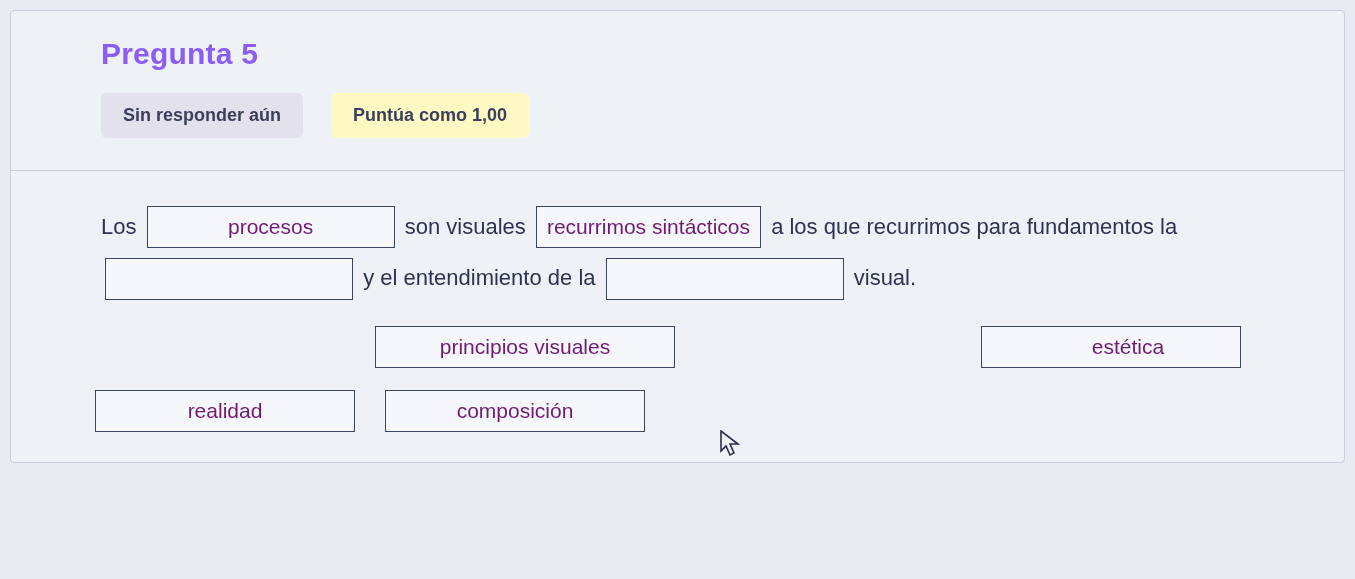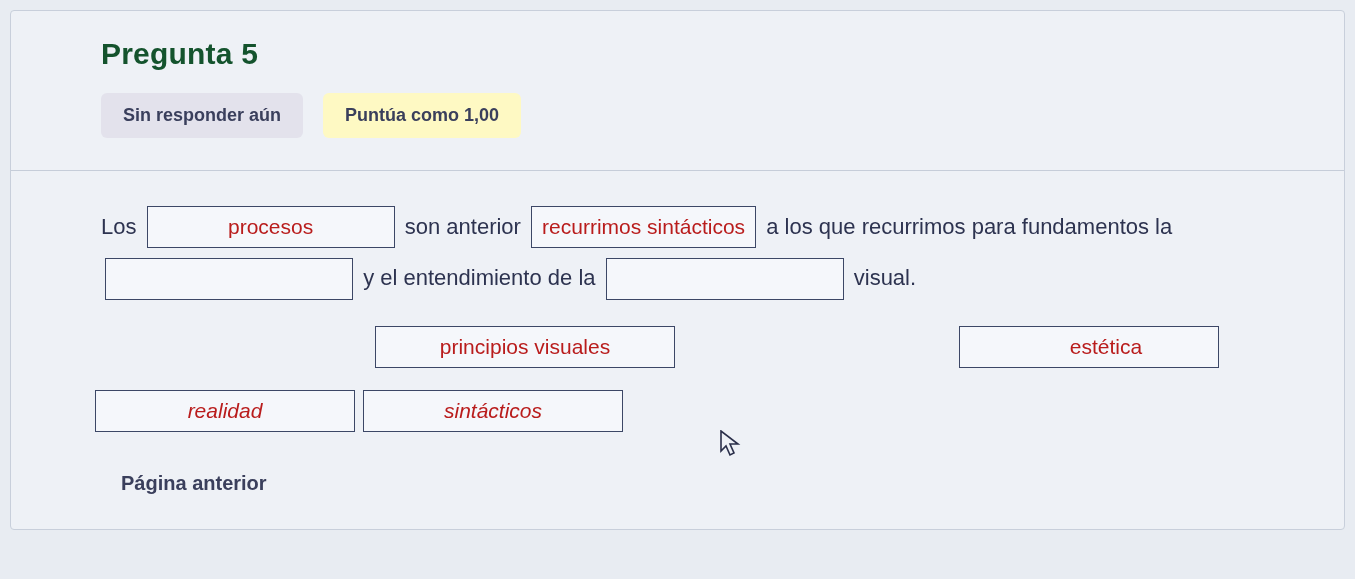--- a/index.html
+++ b/index.html
@@ -20,27 +20,27 @@
     border: 1px solid #c8cfdb;
     border-radius: 4px;
     padding: 0;
   }
   .card-header {
     padding: 26px 40px 18px 90px;
   }
   .q-title {
     font-size: 30px;
     font-weight: 800;
-    color: #14532d;
+    color: #8b5cf6;
     letter-spacing: 0.2px;
   }
   .badges {
     margin-top: 22px;
     display: flex;
-    gap: 20px;
+    gap: 28px;
     align-items: center;
   }
   .badge {
     display: inline-block;
     padding: 12px 22px;
     border-radius: 6px;
     font-size: 18px;
     font-weight: 600;
     background: #dfe4ef;
     color: #3a3f5c;
@@ -63,31 +63,32 @@
   }
   .frag { vertical-align: middle; }
   .slot, .chip {
     display: inline-flex;
     align-items: center;
     justify-content: center;
     border: 1.5px solid #3c4766;
     background: #f5f7fb;
     height: 42px;
     font-size: 21px;
-    color: #b91c1c;
+    color: #701a75;
     vertical-align: middle;
     margin: 0 4px;
     padding: 0 10px;
   }
   .slot.empty { color: transparent; }
   .slot.w1 { width: 248px; }
   .slot.w2 { width: 248px; }
   .slot.w3 { width: 238px; }
   .chip-row {
     display: flex;
+    gap: 22px;
     margin-top: 22px;
     flex-wrap: wrap;
     align-items: center;
   }
   .chip { min-width: 300px; cursor: grab; }
   .chip.spacer-right { margin-left: 280px; padding-left: 44px; }
   .chip.small { min-width: 260px; }
   .nav {
     padding: 10px 40px 34px 110px;
   }
@@ -120,45 +121,42 @@
       </div>
     </div>
 
     <hr class="divider">
 
     <div class="q-body">
 
       <div class="sentence">
         <span class="frag">Los</span>
         <span class="slot w1">procesos</span>
-        <span class="frag">son anterior</span>
+        <span class="frag">son visuales</span>
         <span class="slot">recurrimos sintácticos</span>
         <span class="frag">a los que recurrimos para fundamentos la</span>
         <br>
         <span class="slot w2 empty"></span>
         <span class="frag">y el entendimiento de la</span>
         <span class="slot w3 empty"></span>
         <span class="frag">visual.</span>
       </div>
 
       <div class="chip-row" style="margin-left:270px;">
         <span class="chip">principios visuales</span>
         <span class="chip small spacer-right">estética</span>
       </div>
 
-      <div class="chip-row" style="margin-left:-10px;font-style:italic;">
+      <div class="chip-row" style="margin-left:-10px;">
         <span class="chip small">realidad</span>
-        <span class="chip small">sintácticos</span>
+        <span class="chip small">composición</span>
       </div>
 
     </div>
 
-    <div class="nav">
-      <span class="nav-link">Página anterior</span>
-    </div>
 
   </div>
 </div>
 
 <div class="cursor">
   <svg width="22" height="28" viewBox="0 0 22 28">
     <path d="M1 1 L1 21 L6 16 L10 25 L14 23 L10 14 L18 14 Z" fill="none" stroke="#2a2f4a" stroke-width="1.6"></path>
   </svg>
 </div>
 

